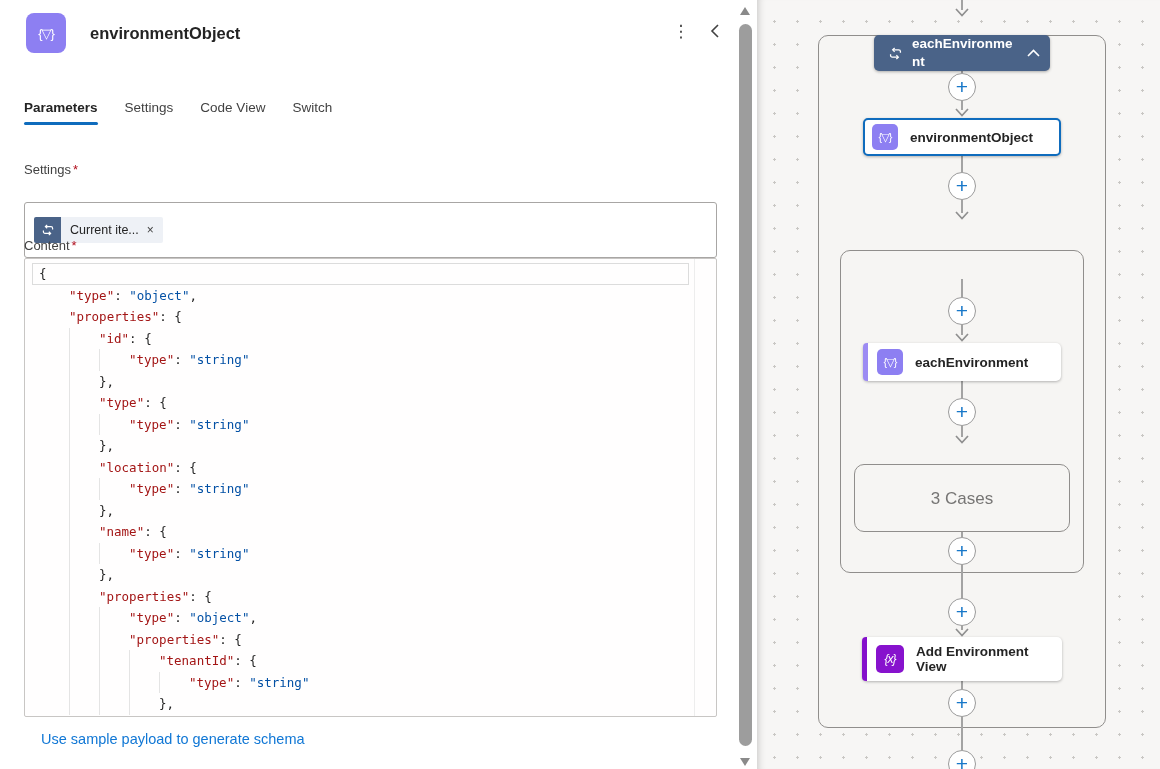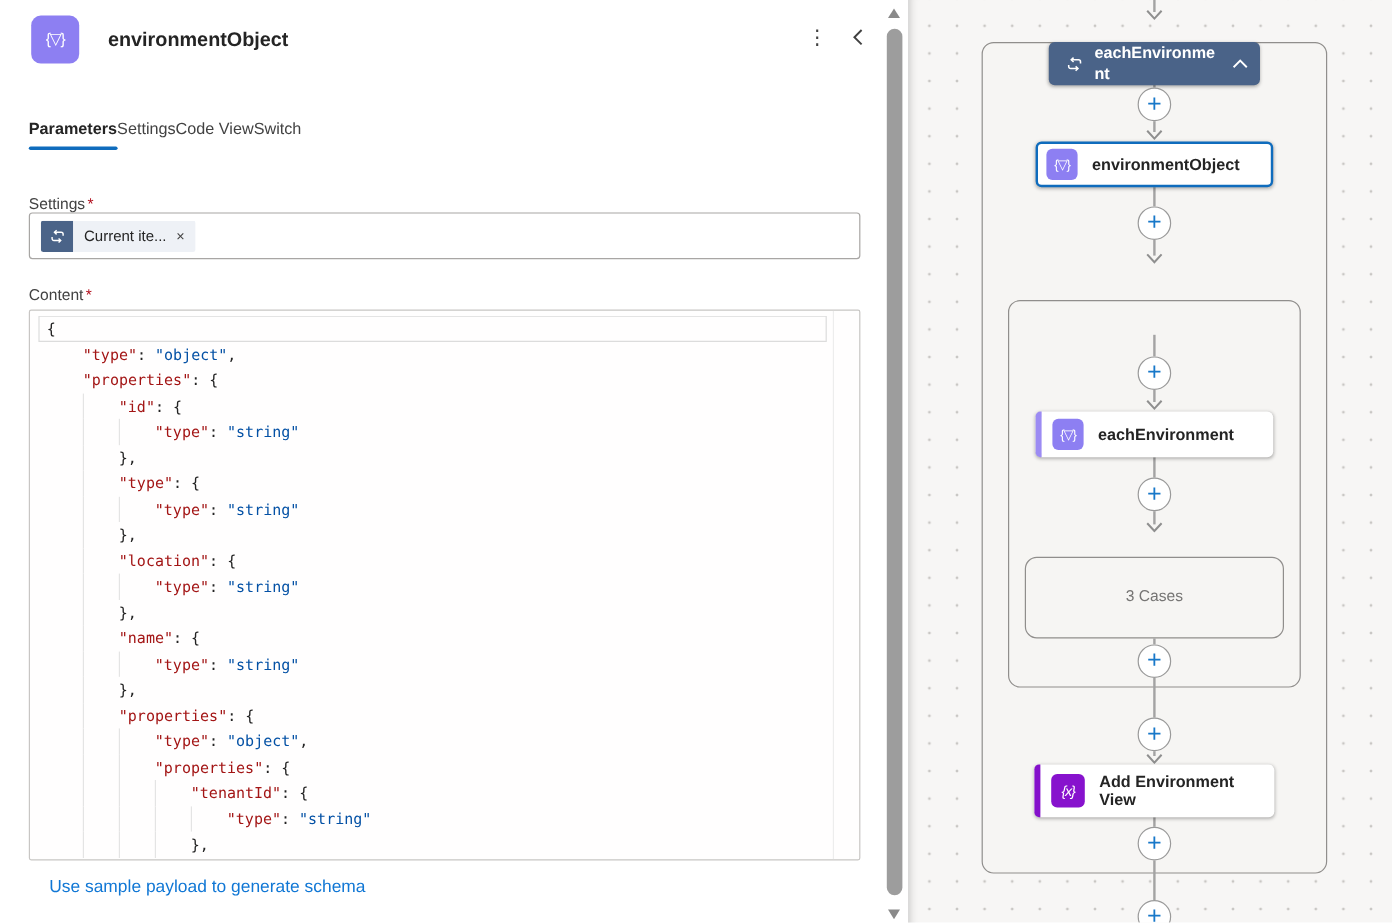--- a/index.html
+++ b/index.html
@@ -14,33 +14,33 @@
              background:#8d7ff2; color:#fff; display:flex; align-items:center; justify-content:center;
              font-size:13px; letter-spacing:-1px; }
   .panel-title { position:absolute; left:90px; top:13px; height:40px; line-height:40px;
                  font-size:16.5px; font-weight:600; color:#242424; }
   .hdr-btn { position:absolute; top:18px; width:26px; height:26px; border:none; background:transparent;
              display:flex; align-items:center; justify-content:center; cursor:pointer; }
   .menu-btn { left:668px; font-size:17px; color:#424242; }
   .collapse-btn { left:702px; }
 
   
-  .tabs { position:absolute; left:24px; top:100px; display:flex; }
+  .tabs { position:absolute; left:24px; top:100px; display:flex; gap:27px; }
   .tab { font-size:13.5px; color:#424242; padding-bottom:10px; position:relative; cursor:pointer; }
   .tab.active { font-weight:700; color:#242424; }
   .tab.active::after { content:""; position:absolute; left:0; right:0; bottom:0; height:3px;
                        border-radius:2px; background:#0f6cbd; }
 
   
   .field-label { position:absolute; left:24px; font-size:13px; color:#424242; }
   .req { color:#b10e1c; margin-left:2px; }
   .lbl-content { top:162px; }
   .lbl-schema  { top:238px; }
 
-  .content-input { position:absolute; left:24px; top:177px; width:693px; height:39px;
+  .content-input { position:absolute; left:24px; top:202px; width:693px; height:56px;
                    border:1px solid #a8a6a4; border-radius:3px; background:#fff;
                    display:flex; align-items:center; padding-left:9px; }
   .token { display:flex; align-items:stretch; height:26px; border-radius:2px; overflow:hidden; cursor:pointer; }
   .token-icon { width:27px; background:#4a6388; display:flex; align-items:center; justify-content:center; }
   .token-body { background:#eef1f6; display:flex; align-items:center; padding:0 9px; gap:8px; }
   .token-text { font-size:12.5px; color:#242424; }
   .token-x { font-size:12px; color:#424242; cursor:pointer; }
 
   
   .schema-editor { position:absolute; left:24px; top:258px; width:693px; height:459px;
@@ -101,21 +101,21 @@
   .node-env { left:106px; top:118px; width:198px; height:38px; border:2px solid #0f6cbd; padding-left:7px; }
   .node-cap { left:106px; top:343px; width:198px; height:38px; padding-left:14px; }
   .node-add { left:105px; top:637px; width:200px; height:44px; padding-left:14px; }
   .icon-purple-lt { background:#8d7ff2; }
   .icon-purple    { background:#8712cd; font-style:italic; }
   .bar-lt { background:#9c8bf3; }
   .bar-dk { background:#8410cb; }
   .node-add .n-icon { width:28px; height:28px; font-size:12px; }
 
   .cases-text { position:absolute; left:97px; top:489px; width:216px; text-align:center;
-                font-size:13px; color:#767574; }
+                font-size:17px; color:#767574; }
 
   .plus { position:absolute; left:191px; width:28px; height:28px; border-radius:50%;
           background:#fff; border:1px solid #9a9a9a; color:#1878c9; display:flex;
           align-items:center; justify-content:center; font-size:21px; font-weight:300;
           line-height:1; cursor:pointer; padding-bottom:2px; }
 </style>
 </head>
 <body>
 
 <div id="app">

